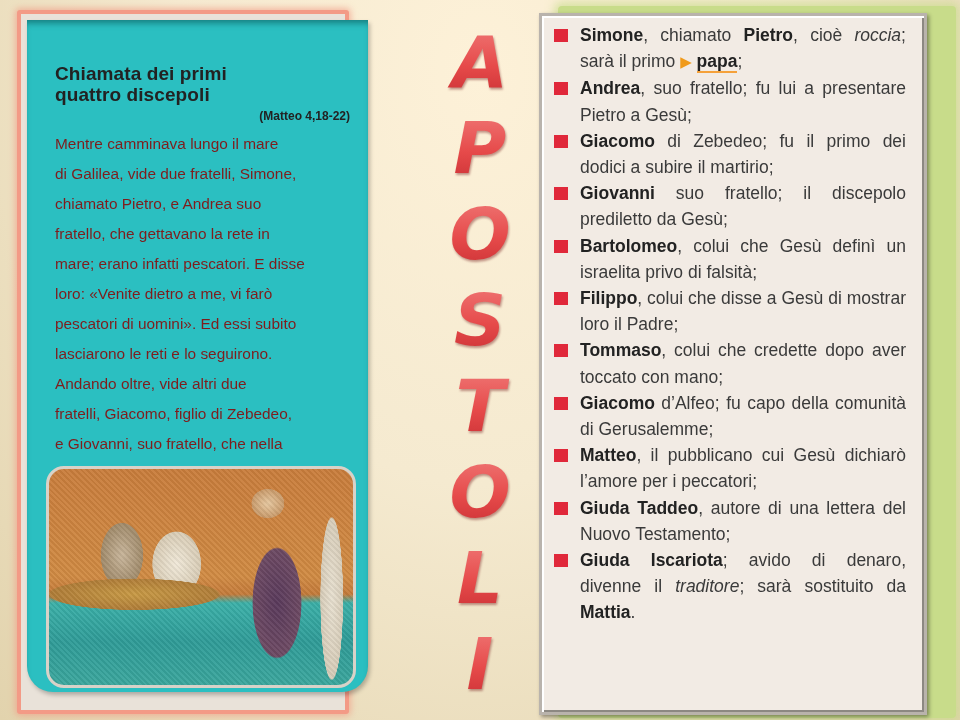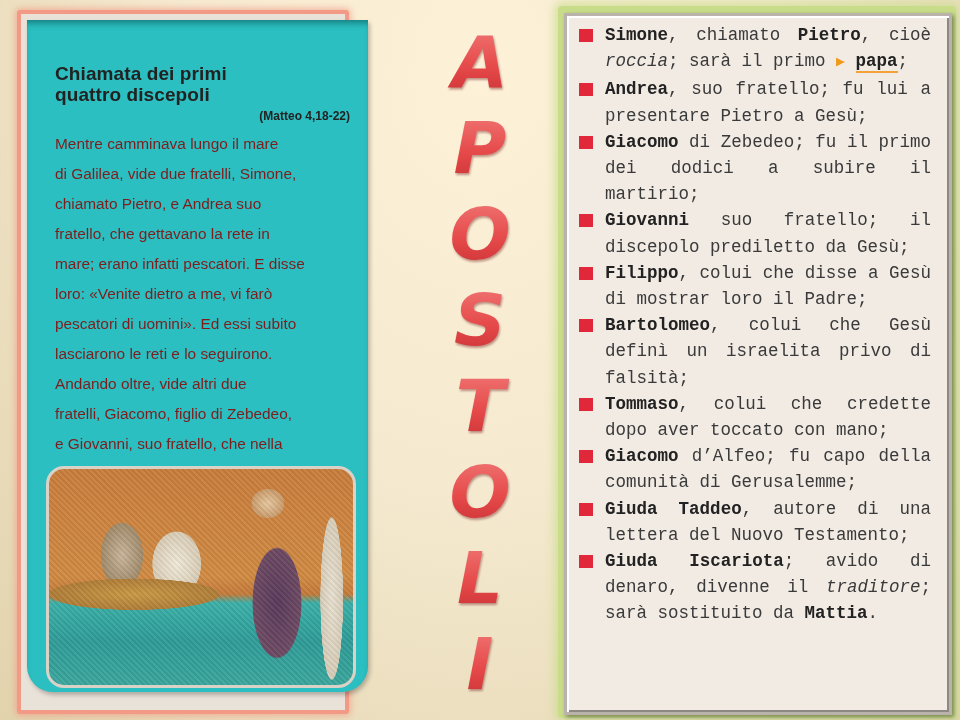--- a/index.html
+++ b/index.html
@@ -67,25 +67,24 @@
     -webkit-background-clip:text; background-clip:text; -webkit-text-fill-color:transparent;
     filter: drop-shadow(1px 2px 1px rgba(120,30,30,0.45));
   }
   
   .right-glow {
     position:absolute; left:558px; top:6px; width:398px; height:712px;
     background:#c8dc8a; border-radius:4px;
     box-shadow: 0 0 10px 4px rgba(200,220,140,0.7);
   }
   .right-frame {
-    position:absolute; left:564px; top:13px; width:382px; height:696px;
+    position:absolute; left:539px; top:13px; width:382px; height:696px;
     background:#f2ebe4;
     border:3px solid #b9b3ac;
     box-shadow: inset 2px 2px 0 #fff, inset -2px -2px 0 #8c8882, 2px 2px 4px rgba(0,0,0,0.4);
-    font-family: Liberation Mono, monospace;
   }
   .apostle-list {
     position:absolute; left:12px; top:6px; width:352px;
     margin:0; padding:0; list-style:none;
     font-size:17.5px; line-height:26.2px; color:#3a3a3a;
   }
   .apostle-list li { position:relative; padding-left:26px; text-align:justify; }
   .bullet {
     position:absolute; left:0; top:7px; width:14px; height:13px; background:#e0283a;
   }
@@ -138,23 +137,24 @@
 <div class="right-glow"></div>
 <div class="right-frame">
   <ul class="apostle-list">
     <li>
       <span class="bullet"></span>
       <b>Simone</b><span>, chiamato </span><b>Pietro</b><span>, cioè </span><i>roccia</i><span>; sarà il primo </span><span class="arrow">▶</span> <b class="papa">papa</b><span>;</span>
     </li>
     <li><span class="bullet"></span><b>Andrea</b><span>, suo fratello; fu lui a presentare Pietro a Gesù;</span></li>
     <li><span class="bullet"></span><b>Giacomo</b><span> di Zebedeo; fu il primo dei dodici a subire il martirio;</span></li>
     <li><span class="bullet"></span><b>Giovanni</b><span> suo fratello; il discepolo prediletto da Gesù;</span></li>
+    <li><span class="bullet"></span><b>Bartolomeo</b><span>, colui che Gesù definì un israelita privo di falsità;</span></li>
     <li><span class="bullet"></span><b>Filippo</b><span>, colui che disse a Gesù di mostrar loro il Padre;</span></li>
-    <li><span class="bullet"></span><b>Bartolomeo</b><span>, colui che Gesù definì un israelita privo di falsità;</span></li>
     <li><span class="bullet"></span><b>Tommaso</b><span>, colui che credette dopo aver toccato con mano;</span></li>
     <li><span class="bullet"></span><b>Giacomo</b><span> d’Alfeo; fu capo della comunità di Gerusalemme;</span></li>
+    <li><span class="bullet"></span><b>Matteo</b><span>, il pubblicano cui Gesù dichiarò l’amore per i peccatori;</span></li>
     <li><span class="bullet"></span><b>Giuda Taddeo</b><span>, autore di una lettera del Nuovo Testamento;</span></li>
     <li>
       <span class="bullet"></span>
       <b>Giuda Iscariota</b><span>; avido di denaro, divenne il </span><i>traditore</i><span>; sarà sostituito da </span><b>Mattia</b><span>.</span>
     </li>
   </ul>
 </div>
 
 </body></html>

